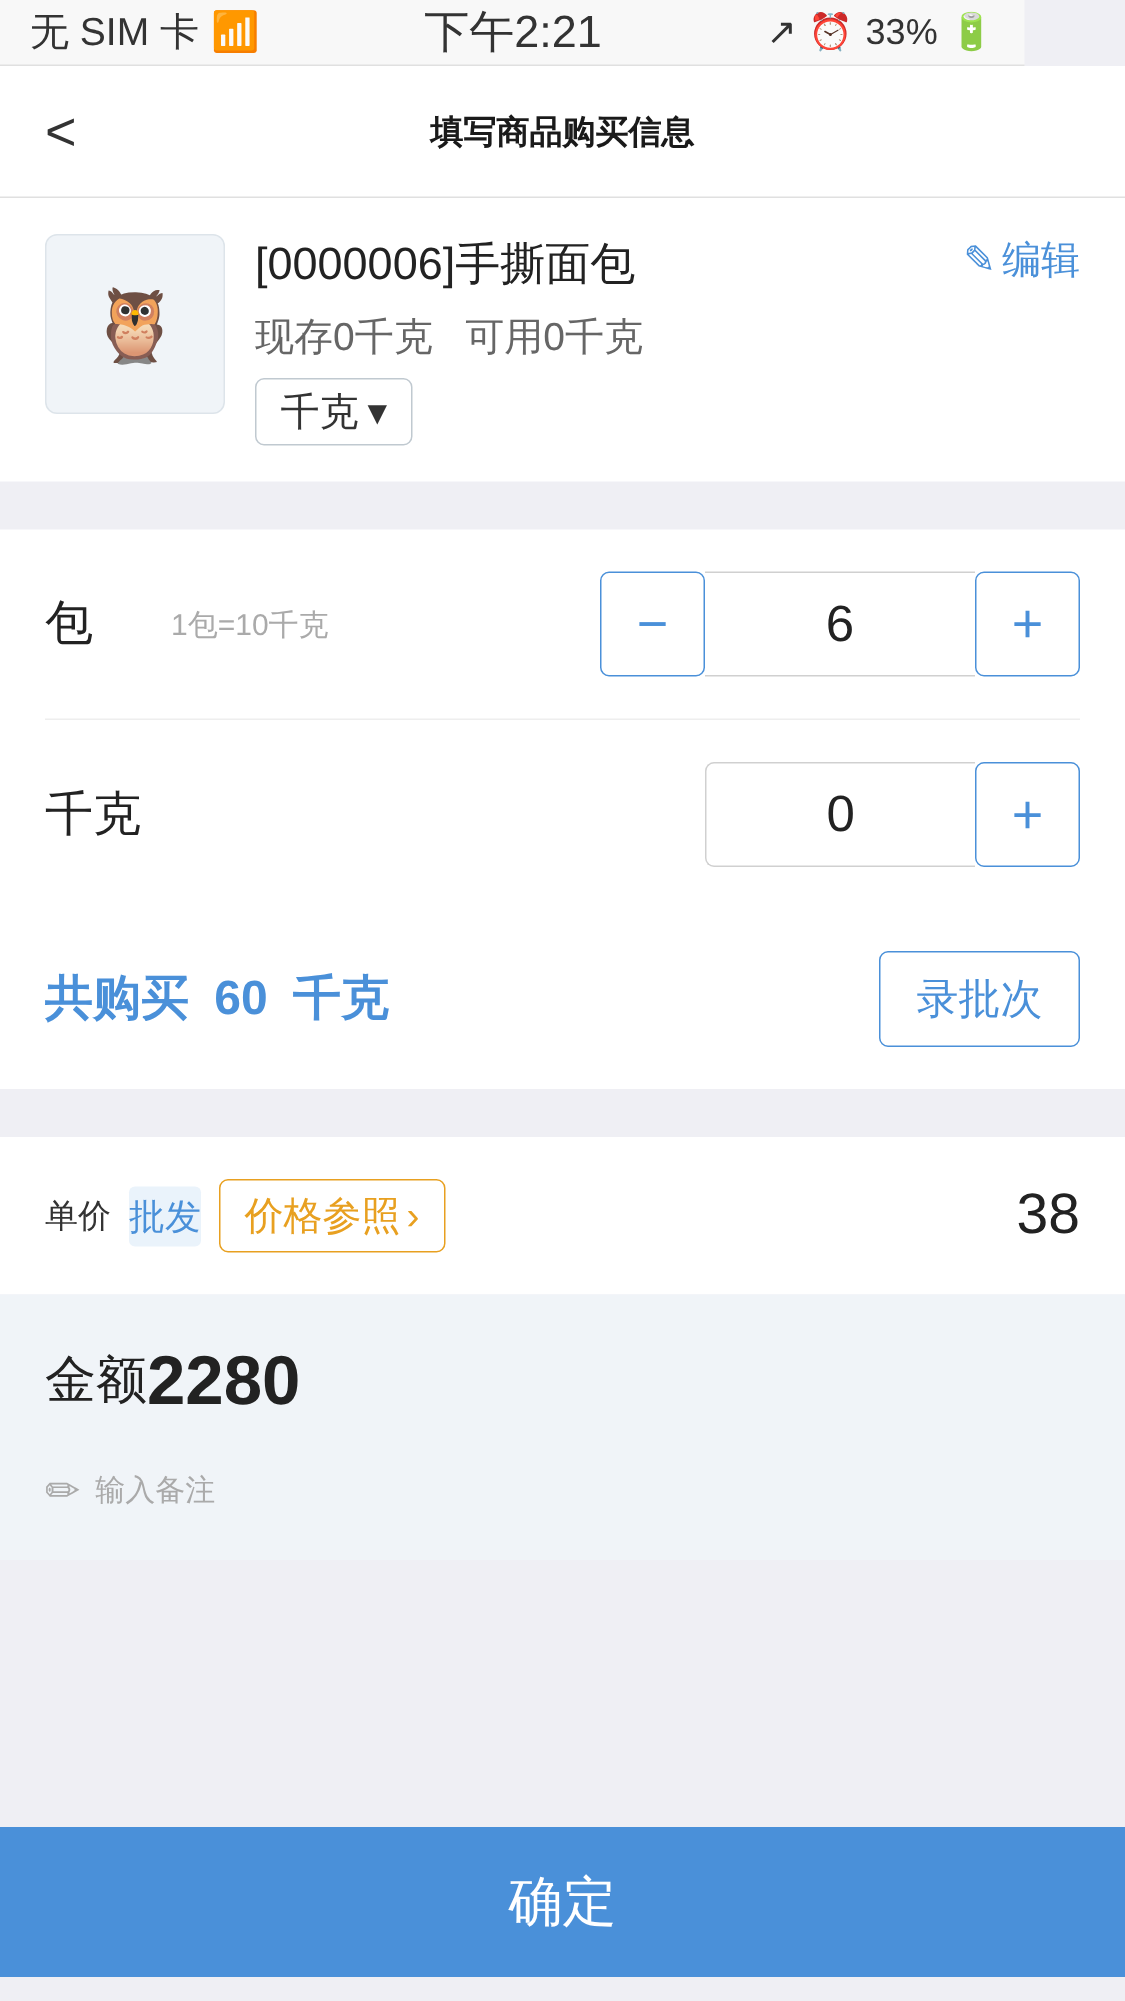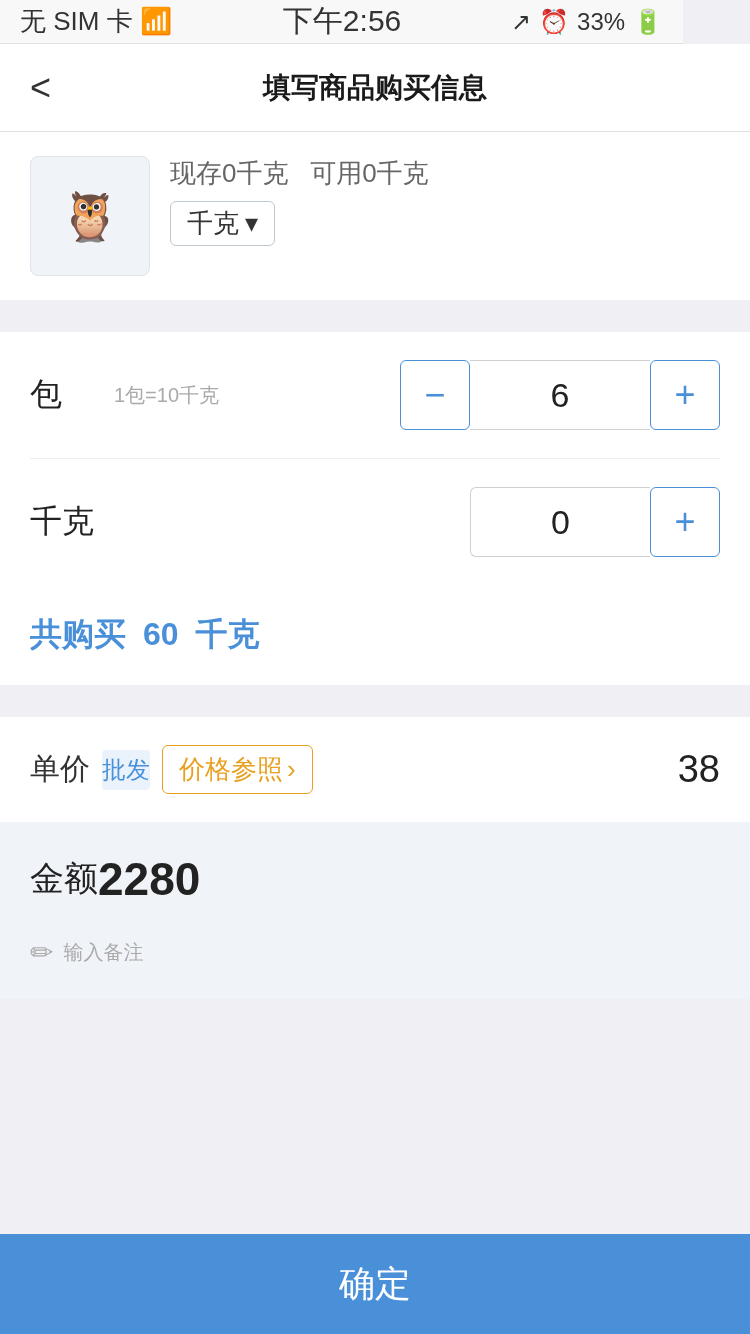--- a/index.html
+++ b/index.html
@@ -41,21 +41,21 @@
     }
     .nav-back {
       position: absolute;
       left: 20px;
       font-size: 36px;
       color: #333;
       cursor: pointer;
       padding: 10px;
     }
     .nav-title {
-      font-size: 28px;
+      font-size: 22px;
       font-weight: 600;
       color: #1a1a1a;
     }
     
     .product-card {
       background: #fff;
       padding: 24px 30px;
       display: flex;
       align-items: flex-start;
       gap: 20px;
@@ -214,21 +214,21 @@
       display: flex;
       align-items: center;
       justify-content: space-between;
     }
     .price-left {
       display: flex;
       align-items: center;
       gap: 12px;
     }
     .price-label {
-      font-size: 30px;
+      font-size: 22px;
       color: #333;
     }
     .price-tag {
       background: #eaf3fb;
       color: #4a90d9;
       font-size: 24px;
       padding: 4px 0;
       border-radius: 4px;
     }
     .price-ref-btn {
@@ -283,21 +283,21 @@
     }
     
     .bottom-area {
       background: #efeff4;
       flex: 1;
       min-height: 300px;
     }
     
     .confirm-btn {
       position: fixed;
-      bottom: 0;
+      bottom: 16px;
       left: 0;
       width: 750px;
       height: 100px;
       background: #4a90d9;
       color: #fff;
       font-size: 36px;
       font-weight: 500;
       display: flex;
       align-items: center;
       justify-content: center;
@@ -306,39 +306,48 @@
     }
   </style>
 </head>
 <body>
 
 <div class="status-bar">
   <div class="status-left">
     <span>无 SIM 卡</span>
     <span>📶</span>
   </div>
-  <div class="status-center">下午2:56</div>
+  <div class="status-center">下午2:21</div>
   <div class="status-right">
     <span>↗</span>
     <span>⏰</span>
     <span>33%</span>
     <span>🔋</span>
   </div>
 </div>
 
 <div class="nav-bar">
   <span class="nav-back">&lt;</span>
   <span class="nav-title">填写商品购买信息</span>
 </div>
 
 <div class="product-card">
   <div class="product-thumb">
     <span class="product-thumb-icon">🦉</span>
   </div>
   <div class="product-info">
+    <div class="product-top-row">
+      <div class="product-name">
+        <span>[0000006]</span><span>手撕面包</span>
+      </div>
+      <div class="edit-btn">
+        <span>✎</span>
+        <span>编辑</span>
+      </div>
+    </div>
     <div class="product-stock">
       <span>现存0千克</span>&nbsp;&nbsp;
       <span>可用0千克</span>
     </div>
     <div class="product-unit-row">
       <div class="unit-select">
         <span>千克</span>
         <span>▾</span>
       </div>
     </div>
@@ -368,20 +377,21 @@
     </div>
   </div>
 </div>
 
 <div class="total-section">
   <div class="total-text">
     <span>共购买</span>
     <span style="color:#4a90d9; font-weight:600; margin:0 8px;">60</span>
     <span>千克</span>
   </div>
+  <button class="batch-btn">录批次</button>
 </div>
 
 <div class="separator"></div>
 
 <div class="price-section">
   <div class="price-row">
     <div class="price-left">
       <span class="price-label">单价</span>
       <span class="price-tag">批发</span>
       <button class="price-ref-btn">

